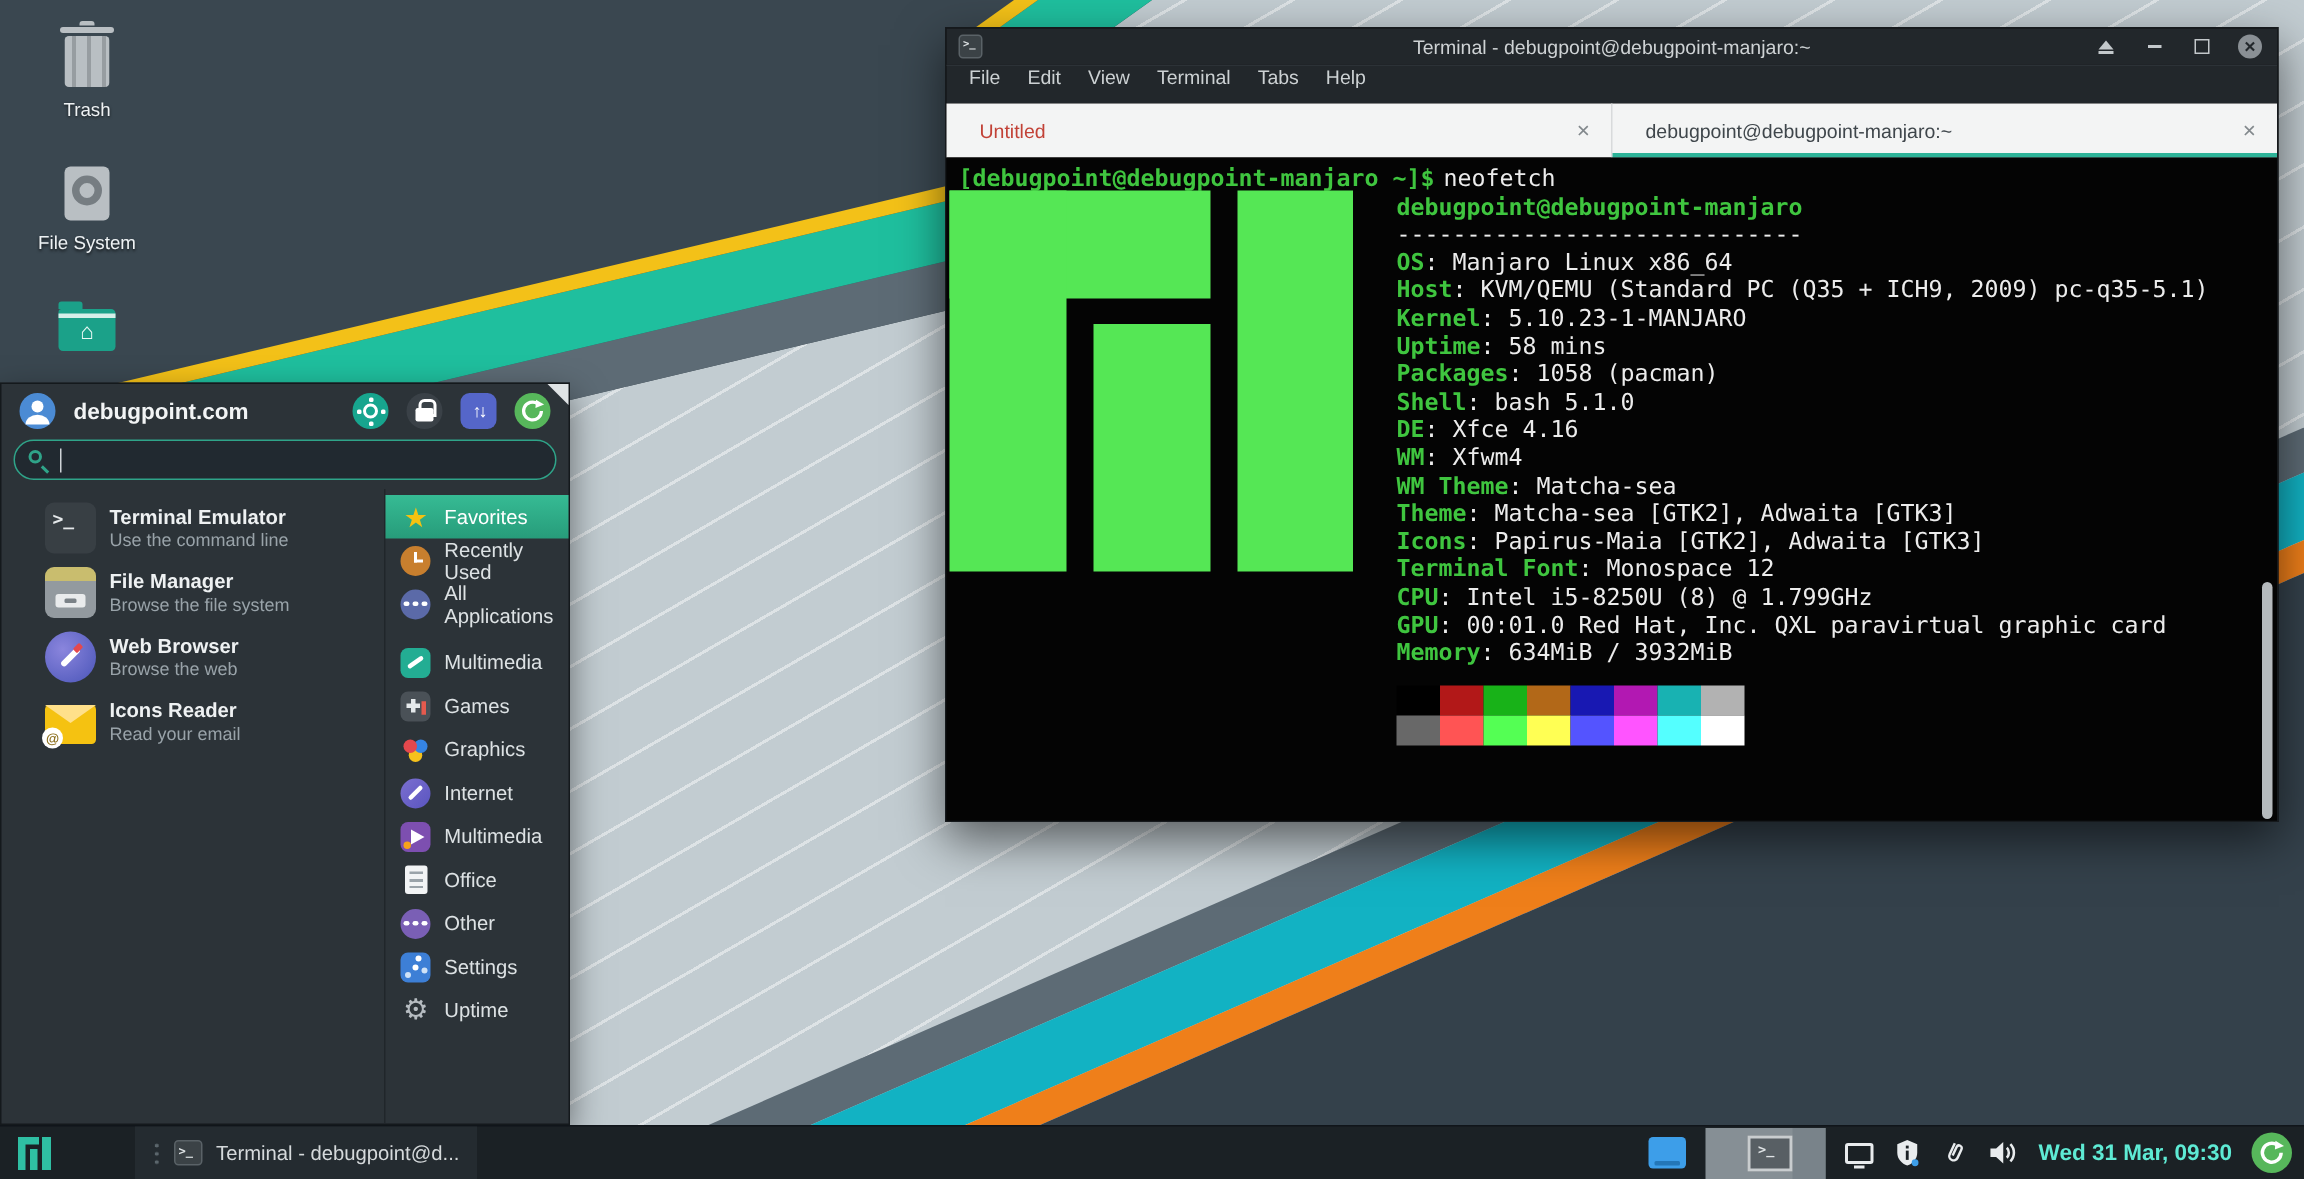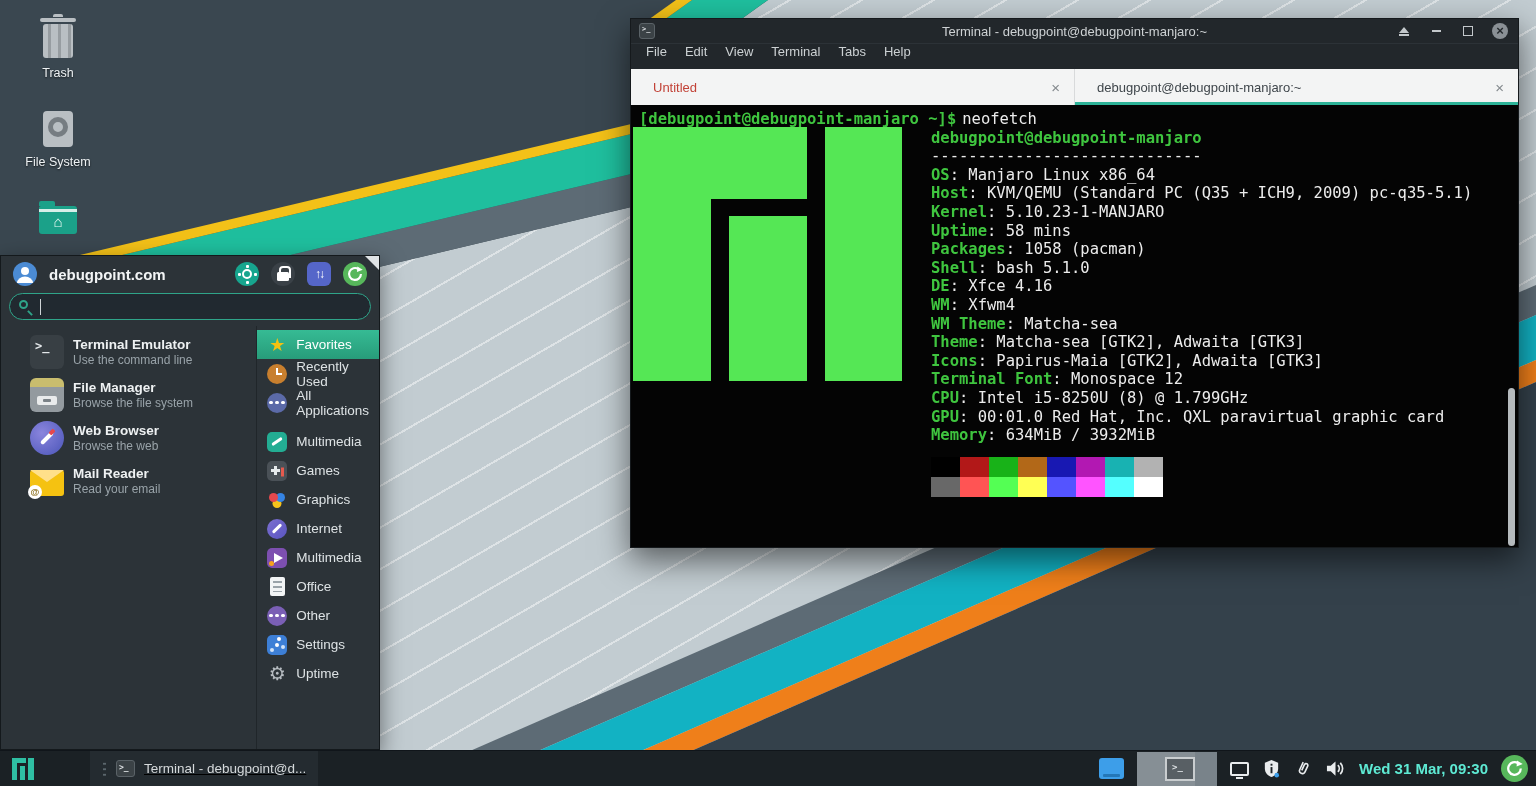--- a/index.html
+++ b/index.html
@@ -165,21 +165,21 @@
   
   .taskbar{position:absolute;left:0;bottom:0;width:1536px;height:36px;background:#1b2125;border-top:1px solid #10151a;
      display:flex;align-items:center;z-index:5;}
   .tb-manjaro{width:46px;height:36px;display:flex;align-items:center;justify-content:center;cursor:pointer;}
   .mlogo{position:relative;width:22px;height:22px;}
   .mlogo div{position:absolute;background:#2fbfa3;}
   .ml1{left:0;top:0;width:14px;height:5px;}
   .ml2{left:0;top:0;width:5px;height:22px;}
   .ml3{left:8px;top:8px;width:5px;height:14px;}
   .ml4{left:16px;top:0;width:6px;height:22px;}
-  .tb-winbtn{margin-left:44px;height:36px;display:flex;align-items:center;gap:9px;padding:0 12px;background:#242b30;cursor:pointer;text-decoration:underline;}
+  .tb-winbtn{margin-left:44px;height:36px;display:flex;align-items:center;gap:9px;padding:0 12px;background:#242b30;cursor:pointer;}
   .grip{width:5px;height:16px;background-image:radial-gradient(circle,#5b666c 1.2px,transparent 1.3px);
      background-size:5px 5.5px;}
   .tb-termicon{width:19px;height:17px;background:#3b4246;border:1px solid #5a6267;border-radius:3px;position:relative;}
   .tb-termicon::before{content:">_";position:absolute;left:2px;top:2px;color:#dfe3e5;font:bold 8px "DejaVu Sans Mono",monospace;}
   .tb-winlabel{font-size:13.5px;color:#d5d9db;}
   .tb-right{margin-left:auto;display:flex;align-items:center;gap:13px;padding-right:8px;}
   .showdesk{width:25px;height:21px;background:#3d9ee9;border-radius:3px;position:relative;cursor:pointer;}
   .showdesk::after{content:"";position:absolute;bottom:2px;left:4px;right:4px;height:3px;background:#2477b8;border-radius:1px;}
   .pager{width:80px;height:34px;background:#868f95;position:relative;cursor:pointer;}
   .pager-ws2{position:absolute;right:0;top:0;bottom:0;width:22px;background:#79838a;}
@@ -268,21 +268,21 @@
           <div class="app-row">
             <div class="app-ic web-browser-icon"></div>
             <div class="app-tx">
               <div class="t1">Web Browser</div>
               <div class="t2">Browse the web</div>
             </div>
           </div>
           <div class="app-row">
             <div class="app-ic mail-icon"></div>
             <div class="app-tx">
-              <div class="t1">Mail Reader</div>
+              <div class="t1">Icons Reader</div>
               <div class="t2">Read your email</div>
             </div>
           </div>
         </div>
       <div class="m-right">
 
       <div class="cat-row selected">
             <div class="cat-ic star-icon"></div>
             <div>Favorites</div>
           </div>

